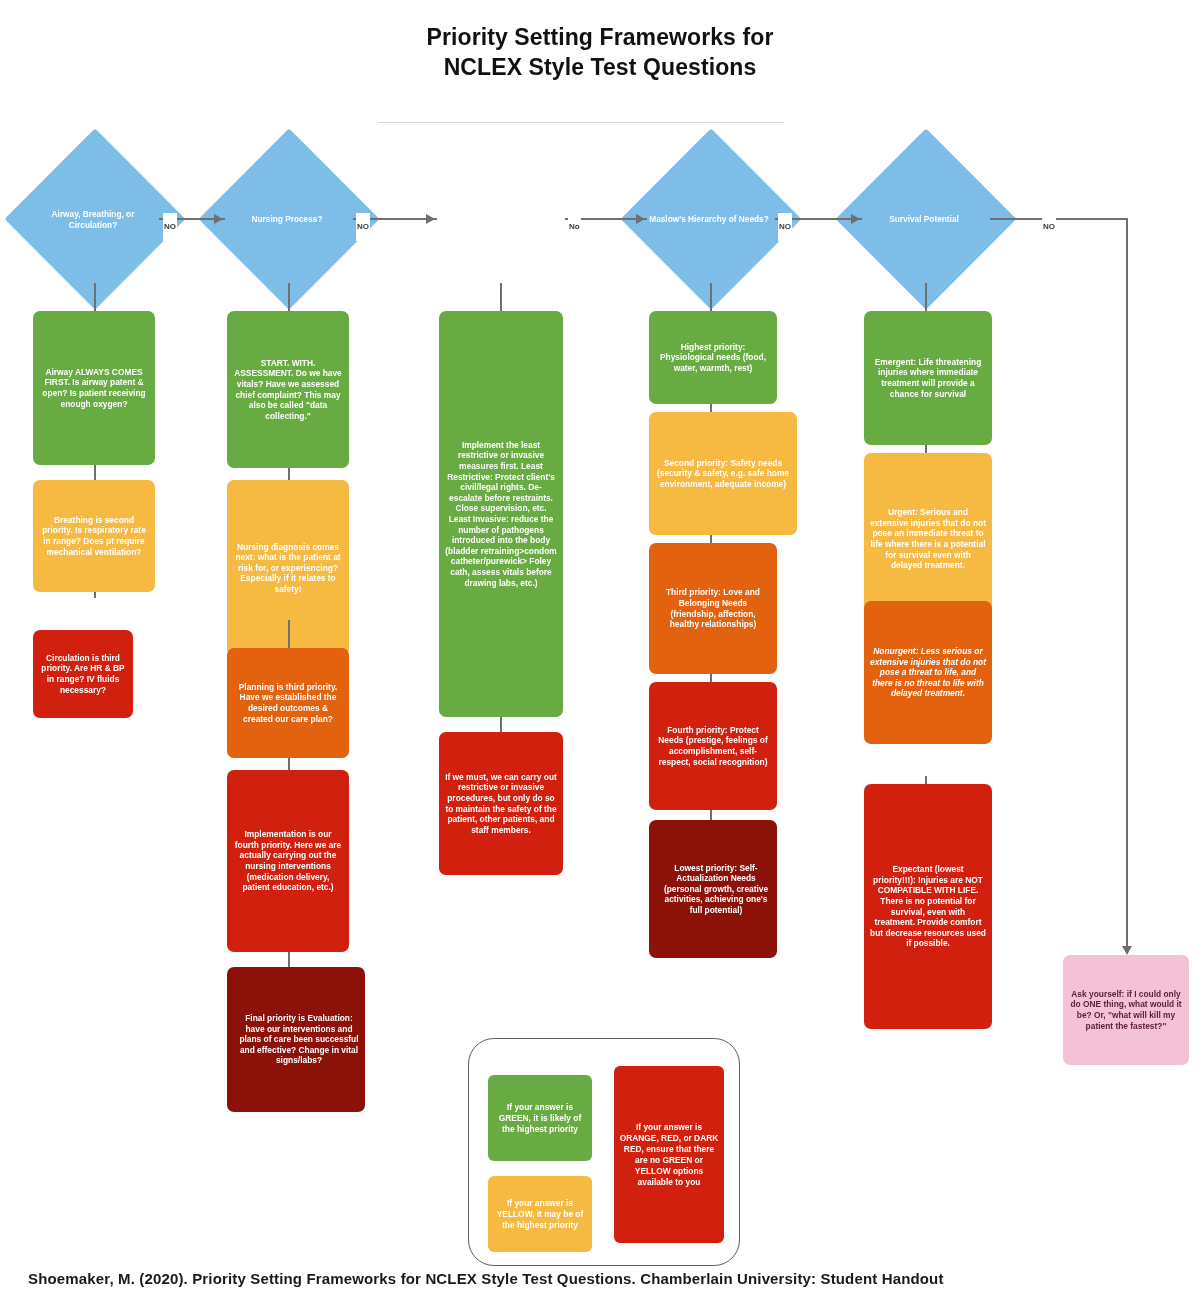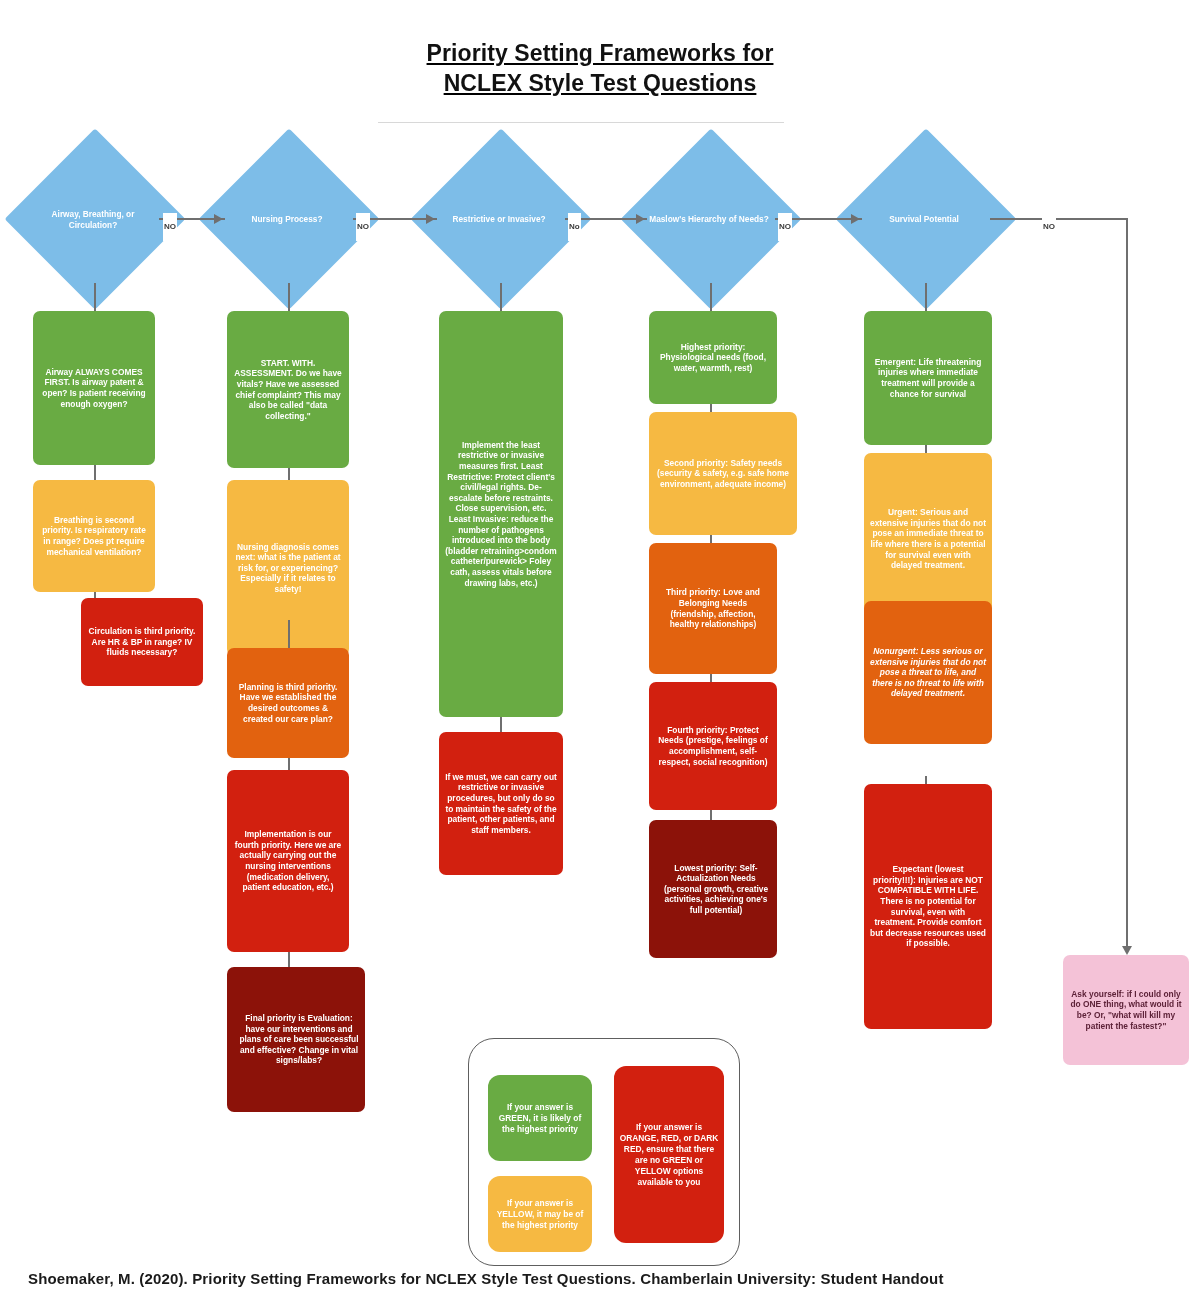--- a/index.html
+++ b/index.html
@@ -12,24 +12,23 @@
     position: relative;
     width: 1200px;
     height: 1305px;
     background: #ffffff;
     overflow: hidden;
   }
 
   
   .title-wrap {
     position: absolute;
-    left: 0; top: 38px;
+    left: 0; top: 22px;
     width: 1200px;
     text-align: center;
-    text-decoration: underline;
   }
   .title-line {
     font-size: 23px;
     font-weight: bold;
     color: #111111;
     letter-spacing: 0.1px;
     line-height: 30px;
   }
   .title-rule {
     position: absolute;
@@ -122,21 +121,21 @@
   
   .legend-frame {
     position: absolute;
     left: 468px; top: 1038px;
     width: 272px; height: 228px;
     border: 1.4px solid #5e5e5e;
     border-radius: 26px;
   }
   .legend-box {
     position: absolute;
-    border-radius: 12px;
+    border-radius: 6px;
     color: #ffffff;
     font-weight: bold;
     font-size: 8.4px;
     line-height: 11px;
     text-align: center;
     padding: 6px 5px;
     display: flex;
     align-items: center;
     justify-content: center;
   }
@@ -162,24 +161,20 @@
   </div>
   <div class="title-rule"></div>
 
   <div class="diamond-group" style="left:31px; top:155px;">
     <div class="diamond"></div>
     <div class="diamond-label">Airway, Breathing, or Circulation?</div>
   </div>
   <div class="diamond-group" style="left:225px; top:155px;">
     <div class="diamond"></div>
     <div class="diamond-label">Nursing Process?</div>
-  </div>
-  <div class="diamond-group" style="left:437px; top:155px;">
-    <div class="diamond"></div>
-    <div class="diamond-label">Restrictive or Invasive?</div>
   </div>
   <div class="diamond-group" style="left:647px; top:155px;">
     <div class="diamond"></div>
     <div class="diamond-label">Maslow's Hierarchy of Needs?</div>
   </div>
   <div class="diamond-group" style="left:862px; top:155px;">
     <div class="diamond"></div>
     <div class="diamond-label">Survival Potential</div>
   </div>
 
@@ -202,21 +197,21 @@
   <div class="hline" style="left:990px; top:218px; width:138px;"></div>
   <div class="vline" style="left:1126px; top:218px; height:730px;"></div>
   <div class="arrow-down" style="left:1122px; top:946px;"></div>
   <div class="edge-label" style="left:1042px; top:213px;">NO</div>
 
   <div class="vline" style="left:94px; top:283px; height:28px;"></div>
   <div class="node green" style="left:33px; top:311px; width:122px; height:154px;">Airway ALWAYS COMES FIRST. Is airway patent &amp; open? Is patient receiving enough oxygen?</div>
   <div class="vline" style="left:94px; top:465px; height:15px;"></div>
   <div class="node yellow" style="left:33px; top:480px; width:122px; height:112px;">Breathing is second priority. Is respiratory rate in range? Does pt require mechanical ventilation?</div>
   <div class="vline" style="left:94px; top:592px; height:6px;"></div>
-  <div class="node red" style="left:33px; top:598px; width:122px; height:88px;margin-left:48px;">Circulation is third priority. Are HR &amp; BP in range? IV fluids necessary?</div>
+  <div class="node red" style="left:33px; top:630px; width:100px; height:88px;">Circulation is third priority. Are HR &amp; BP in range? IV fluids necessary?</div>
 
   <div class="vline" style="left:288px; top:283px; height:28px;"></div>
   <div class="node green" style="left:227px; top:311px; width:122px; height:157px;">START. WITH. ASSESSMENT. Do we have vitals? Have we assessed chief complaint? This may also be called "data collecting."</div>
   <div class="vline" style="left:288px; top:468px; height:12px;"></div>
   <div class="node yellow" style="left:227px; top:480px; width:122px; height:176px;">Nursing diagnosis comes next: what is the patient at risk for, or experiencing? Especially if it relates to safety!</div>
   <div class="vline" style="left:288px; top:620px; height:28px;"></div>
   <div class="node orange" style="left:227px; top:648px; width:122px; height:110px;">Planning is third priority. Have we established the desired outcomes &amp; created our care plan?</div>
   <div class="vline" style="left:288px; top:758px; height:12px;"></div>
   <div class="node red" style="left:227px; top:770px; width:122px; height:182px;">Implementation is our fourth priority. Here we are actually carrying out the nursing interventions (medication delivery, patient education, etc.)</div>
   <div class="vline" style="left:288px; top:952px; height:15px;"></div>

